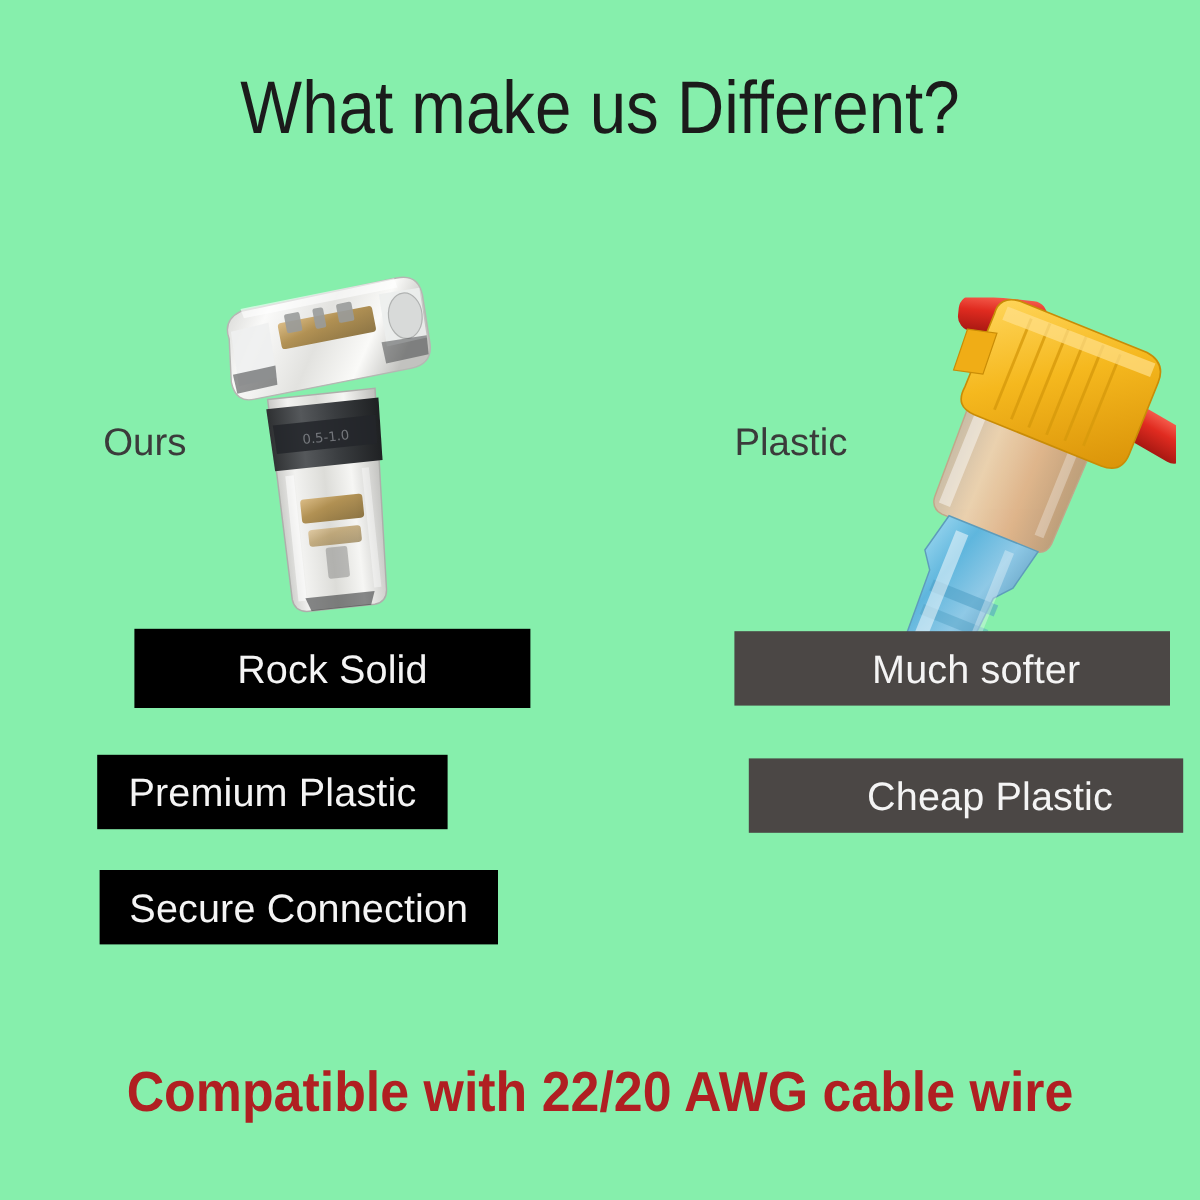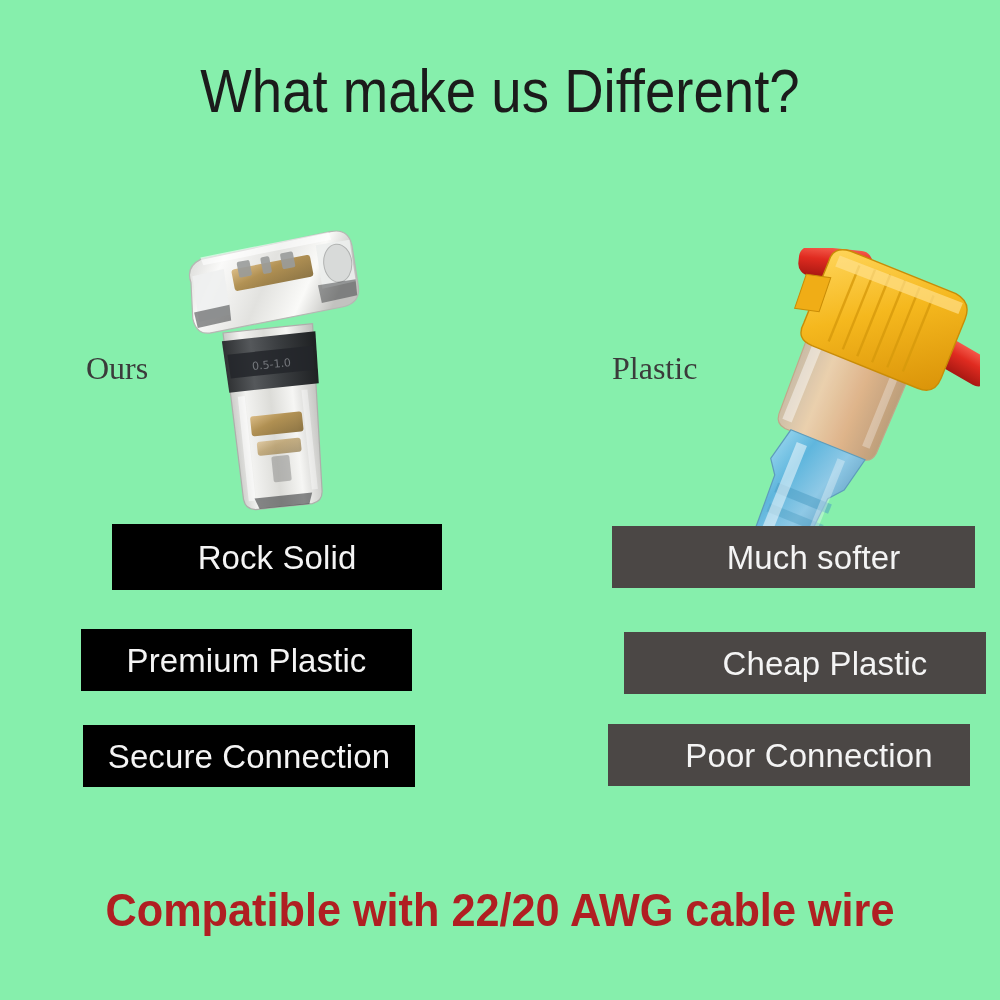--- a/index.html
+++ b/index.html
@@ -43,21 +43,20 @@
   }
 
   
   .side-label {
     position: absolute;
     font-size: 32px;
     line-height: 36px;
     font-weight: 400;
     color: #3b3b3b;
     white-space: nowrap;
-    font-family: Liberation Serif, serif;
   }
   .side-label.ours   { left: 86px;  top: 350px; }
   .side-label.others { left: 612px; top: 350px; }
 
   
   .badge {
     position: absolute;
     display: flex;
     align-items: center;
     justify-content: center;
@@ -66,21 +65,21 @@
     line-height: 33px;
     font-weight: 400;
     white-space: nowrap;
     letter-spacing: 0.1px;
   }
   .badge.dark  { background: #000000; }
   .badge.grey  { background: #4b4745; padding-left: 40px; }
 
   
   .b-l1 { left: 80px; top: 524px; width: 330px; height: 66px; margin-left: 32px; }
-  .b-l2 { left: 81px; top: 629px; width: 331px; height: 62px; }
+  .b-l2 { left: 81px; top: 629px; width: 292px; height: 62px; }
   .b-l3 { left: 83px; top: 725px; width: 332px; height: 62px; text-align: right; }
   
   .b-r1 { left: 612px; top: 526px; width: 323px; height: 62px; }
   .b-r2 { left: 624px; top: 632px; width: 322px; height: 62px; }
   .b-r3 { left: 608px; top: 724px; width: 322px; height: 62px; }
 
   
   .footer {
     position: absolute;
     left: 0;
@@ -257,19 +256,16 @@
       </g>
     </svg>
   </div>
 
   <div class="badge grey b-r1">
     <span>Much softer</span>
   </div>
   <div class="badge grey b-r2">
     <span>Cheap Plastic</span>
   </div>
-  <div class="badge grey b-r3">
-    <span>Poor Connection</span>
-  </div>
 
   <div class="footer">Compatible with 22/20 AWG cable wire</div>
 
 </div>
 
 </body></html>

